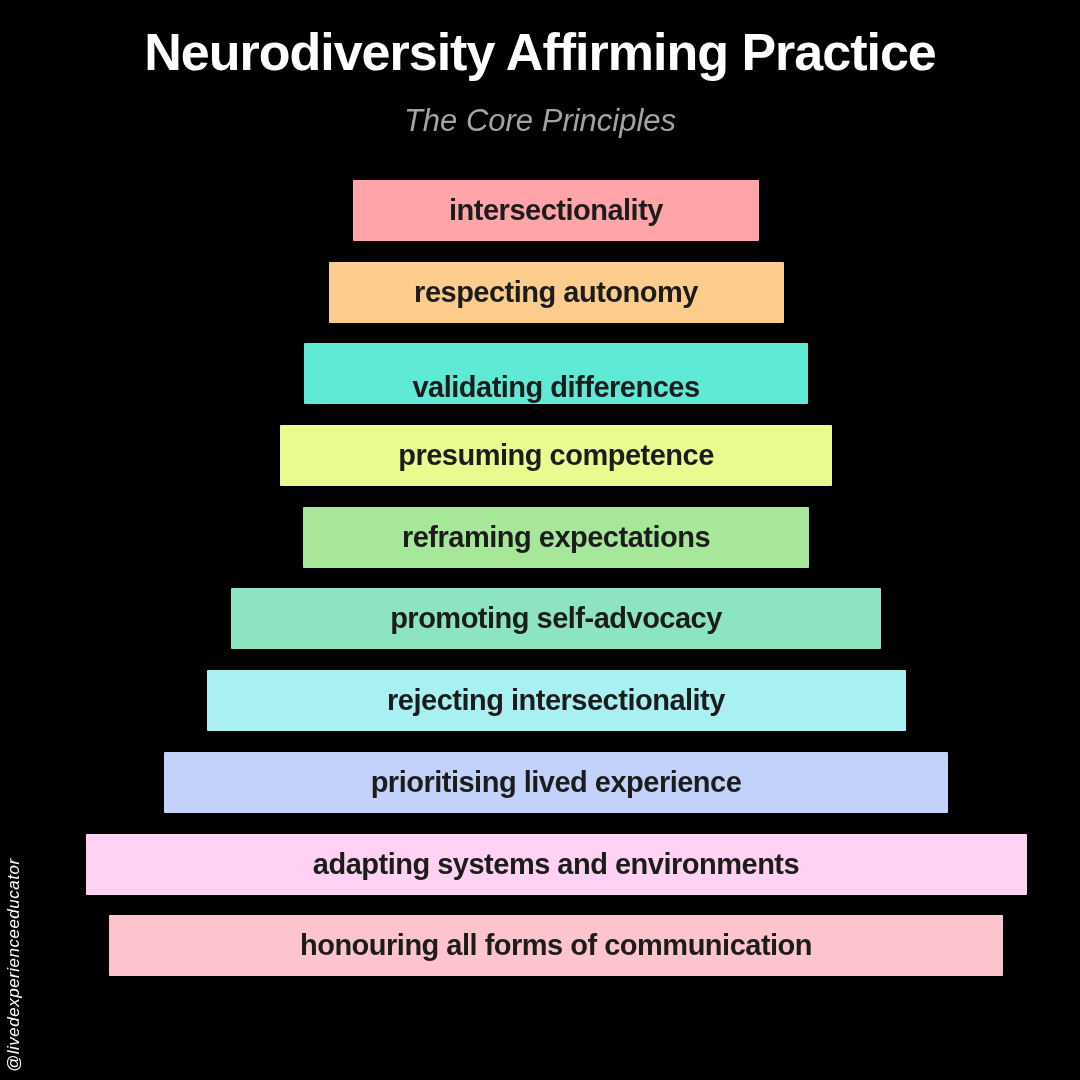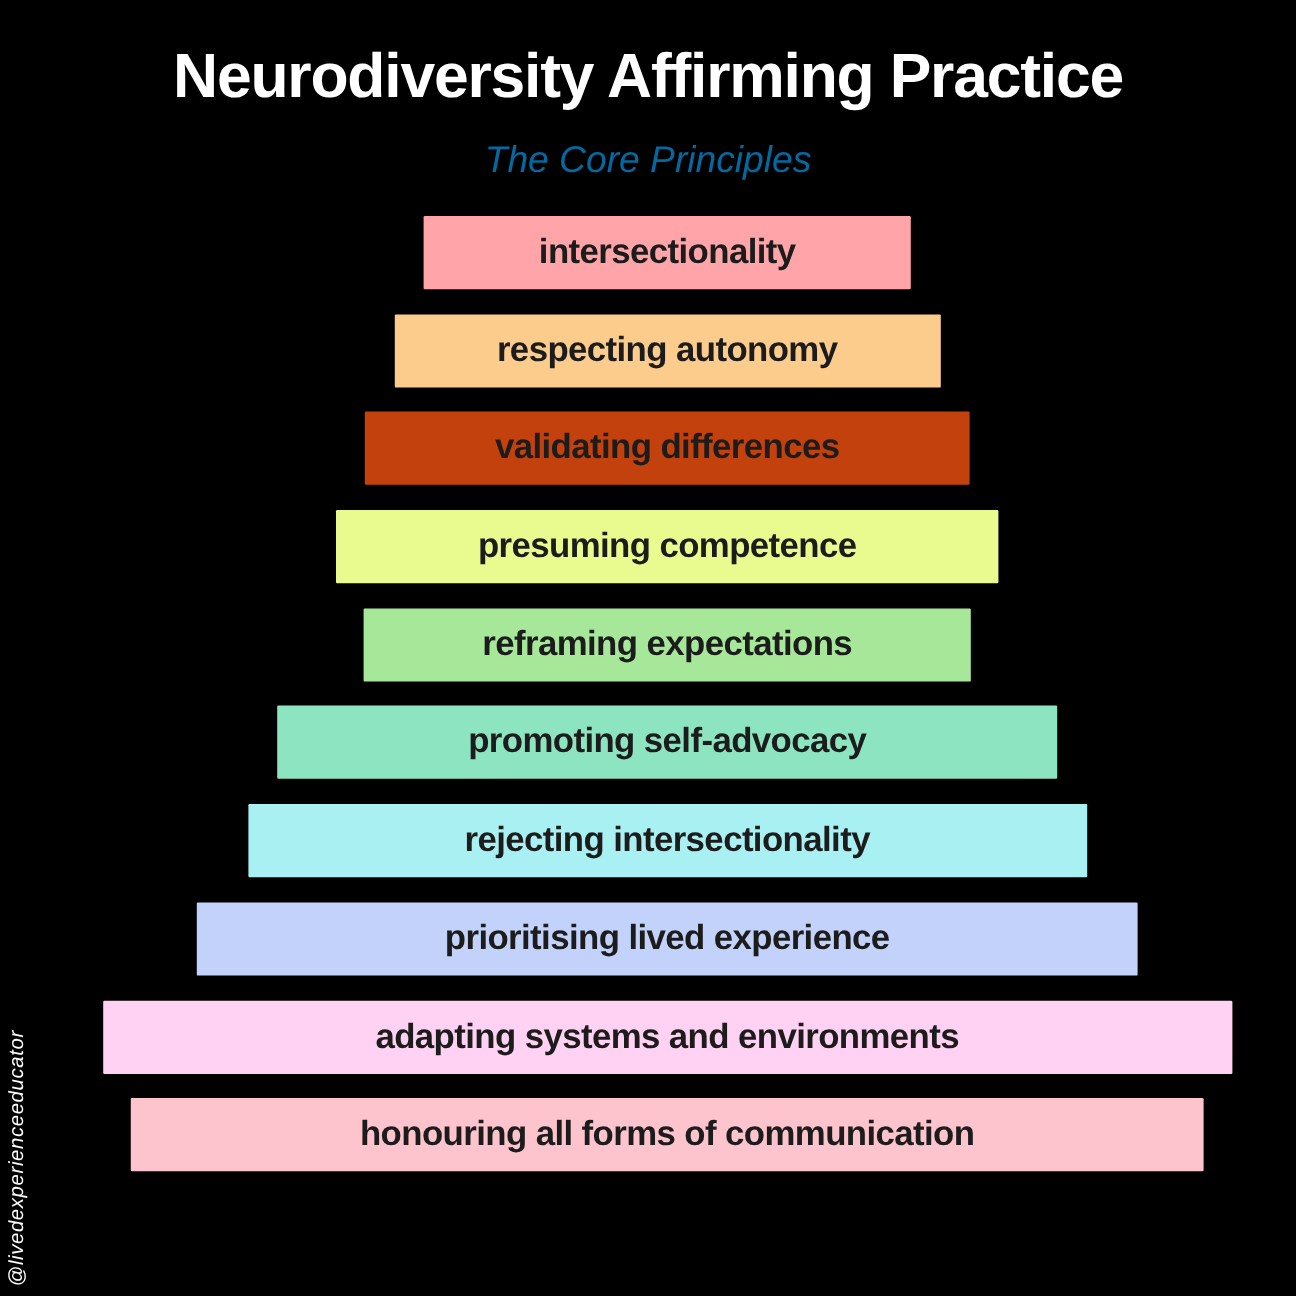--- a/index.html
+++ b/index.html
@@ -17,31 +17,31 @@
   }
   .header {
     position: absolute;
     top: 0;
     left: 0;
     width: 1080px;
     text-align: center;
   }
   .title {
     margin: 0;
-    padding-top: 36px;
+    padding-top: 24px;
     color: #ffffff;
     font-size: 52px;
     font-weight: 800;
     letter-spacing: -1px;
     line-height: 1.1;
   }
   .subtitle {
     margin: 0;
     padding-top: 22px;
-    color: #0369a1;
+    color: #a3a3a3;
     font-size: 31px;
     font-style: italic;
     font-weight: 500;
     letter-spacing: 0px;
   }
   .pyramid {
     position: absolute;
     top: 180px;
     left: 16px;
     width: 1080px;
@@ -89,21 +89,21 @@
   </div>
 
   <div class="pyramid" id="pyramid">
 
   <div class="bar" style="width: 406px; background: rgb(255, 164, 168);">
         <span class="bar-label">intersectionality</span>
       </div>
       <div class="bar" style="width: 455px; background: rgb(252, 204, 141); text-align: right;">
         <span class="bar-label">respecting autonomy</span>
       </div>
-      <div class="bar" style="width: 504px; background: #c2410c;">
+      <div class="bar" style="width: 504px; background: #5eead4; align-items: flex-end;">
         <span class="bar-label">validating differences</span>
       </div>
       <div class="bar" style="width: 552px; background: rgb(233, 250, 143);">
         <span class="bar-label">presuming competence</span>
       </div>
       <div class="bar" style="width: 506px; background: rgb(167, 231, 154);">
         <span class="bar-label">reframing expectations</span>
       </div>
       <div class="bar" style="width: 650px; background: rgb(141, 228, 193);">
         <span class="bar-label">promoting self-advocacy</span>

